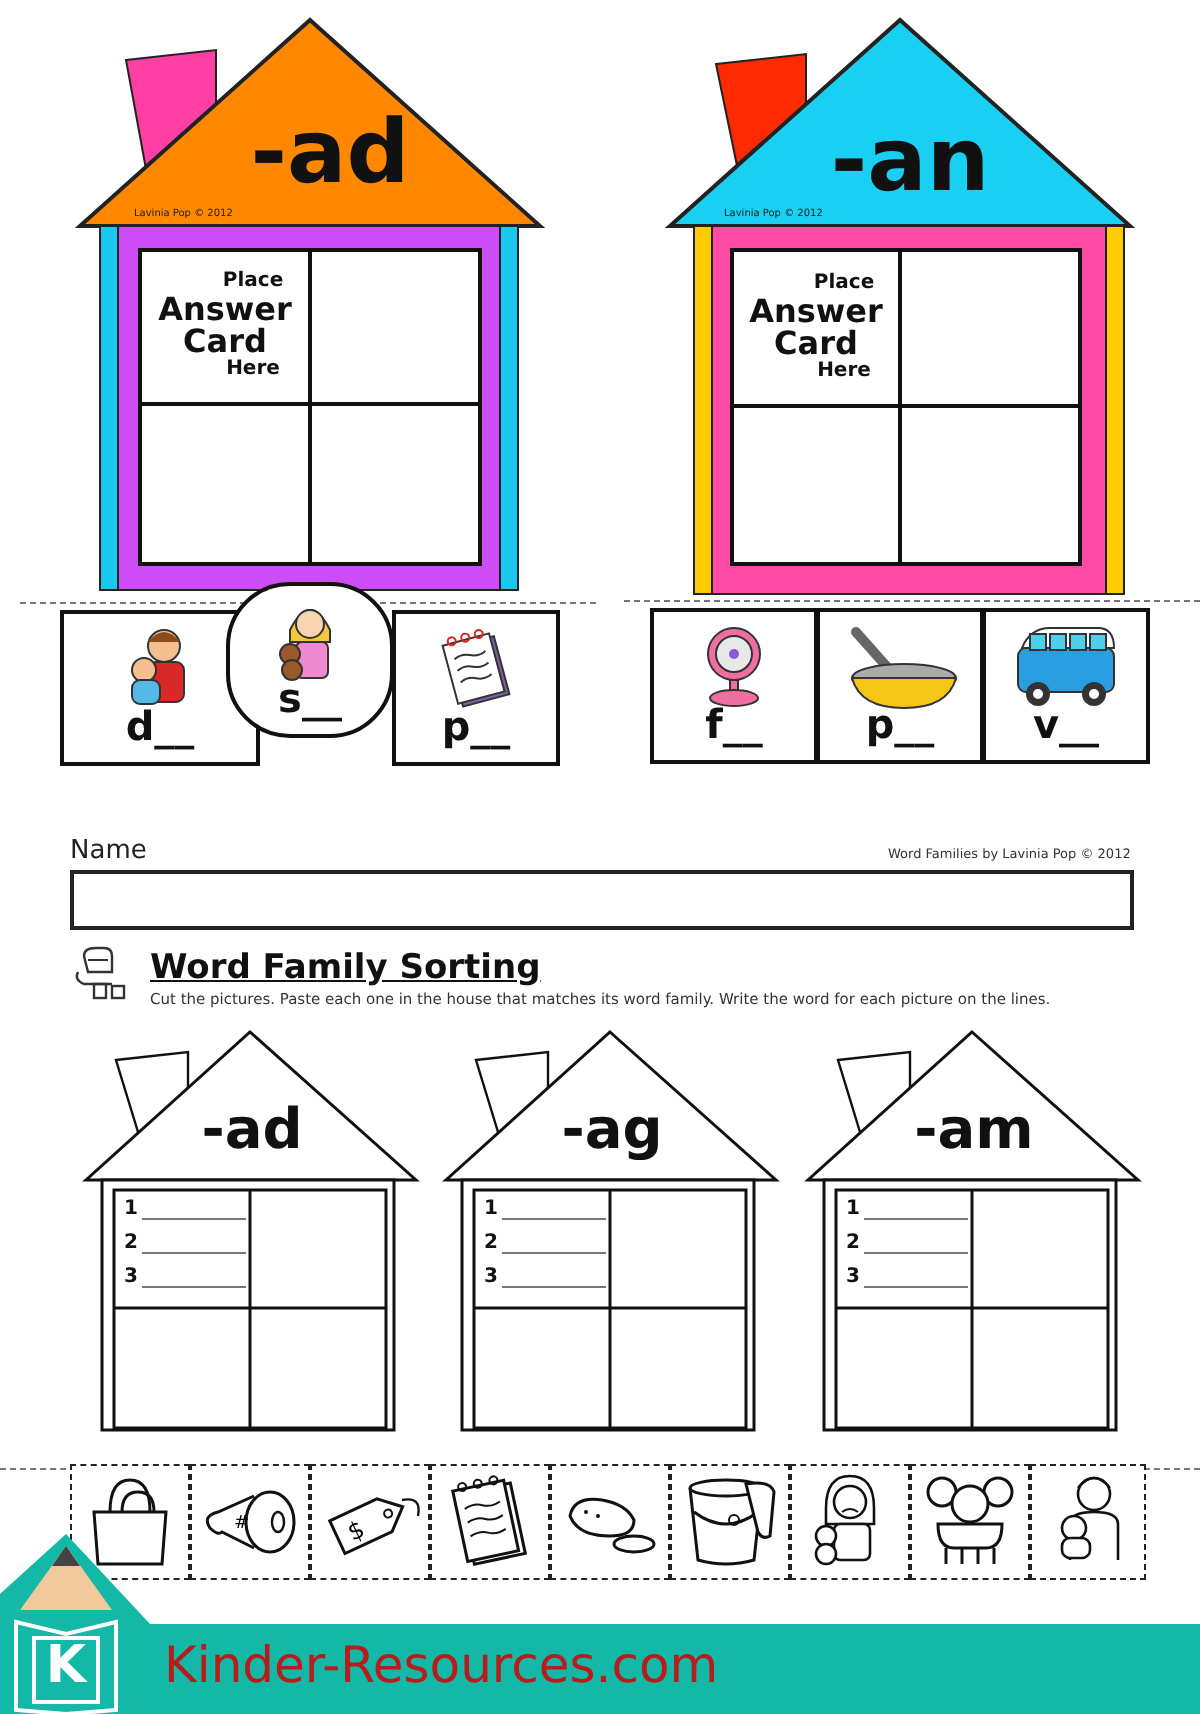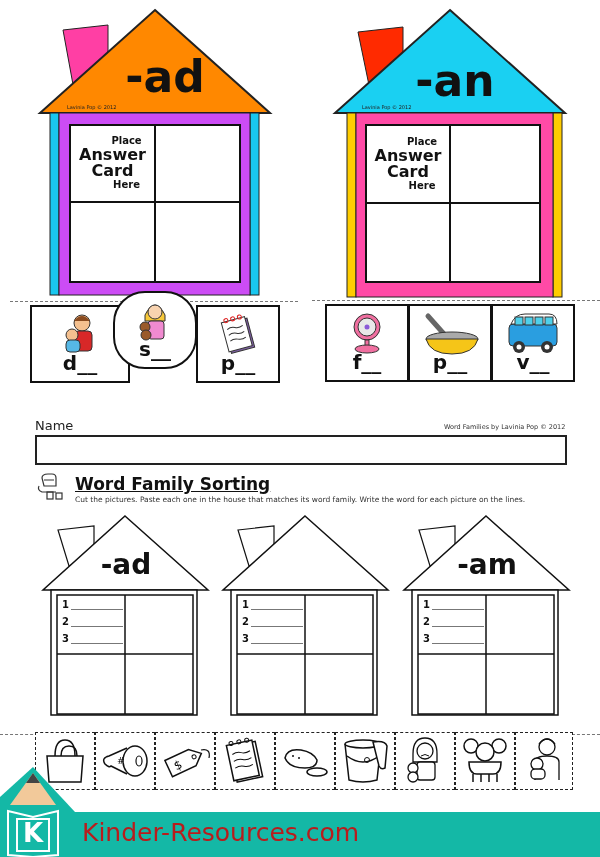--- a/index.html
+++ b/index.html
@@ -178,20 +178,21 @@
 
 <div class="abs" style="left:216px;top:515px;width:180px;height:205px;">
   <svg width="180" height="205">
     <polygon points="22,15 58,11 58,42 33,51" fill="#fff" stroke="#111" stroke-width="1.2"></polygon>
     <polygon points="89,1 172,75 7,75" fill="#fff" stroke="#111" stroke-width="1.5"></polygon>
     <rect x="15" y="75" width="146" height="125" fill="#fff" stroke="#111" stroke-width="1.5"></rect>
     <rect x="21" y="80" width="136" height="119" fill="#fff" stroke="#111" stroke-width="1.5"></rect>
     <line x1="89" y1="80" x2="89" y2="199" stroke="#111" stroke-width="1.5"></line>
     <line x1="21" y1="139" x2="157" y2="139" stroke="#111" stroke-width="1.5"></line>
   </svg>
+  <div class="family-label" style="left:40px;top:34px;width:100px;font-size:28px;line-height:32px;">-ag</div>
   <div class="write-line" style="left:26px;top:84px;"><span>1</span><span class="ul"></span></div>
   <div class="write-line" style="left:26px;top:101px;"><span>2</span><span class="ul"></span></div>
   <div class="write-line" style="left:26px;top:118px;"><span>3</span><span class="ul"></span></div>
 </div>
 
 <div class="abs" style="left:397px;top:515px;width:180px;height:205px;">
   <svg width="180" height="205">
     <polygon points="22,15 58,11 58,42 33,51" fill="#fff" stroke="#111" stroke-width="1.2"></polygon>
     <polygon points="89,1 172,75 7,75" fill="#fff" stroke="#111" stroke-width="1.5"></polygon>
     <rect x="15" y="75" width="146" height="125" fill="#fff" stroke="#111" stroke-width="1.5"></rect>

